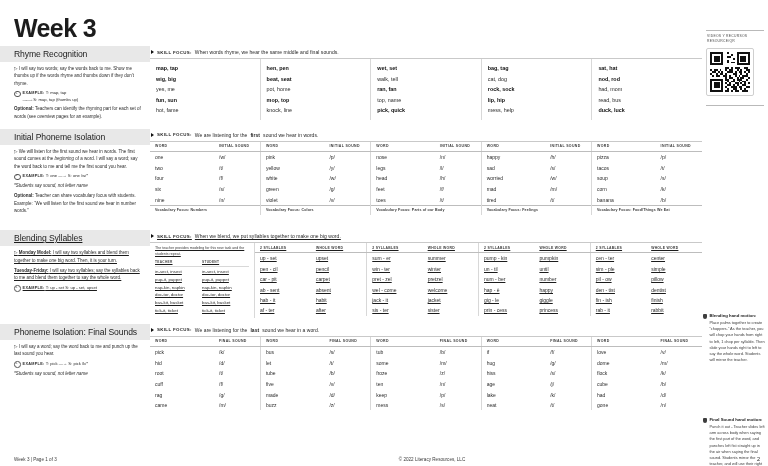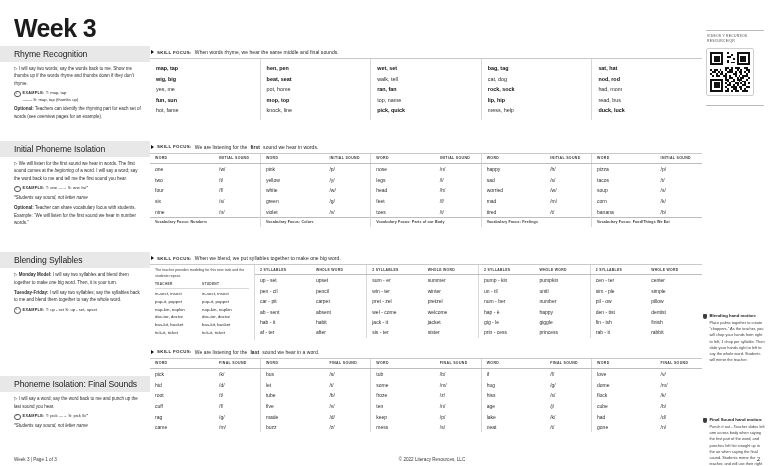--- a/index.html
+++ b/index.html
@@ -321,21 +321,21 @@
               <div class="w on">sat, hat</div>
               <div class="w on">nod, rod</div>
               <div class="w">had, mom</div>
               <div class="w">read, bus</div>
               <div class="w on">duck, luck</div>
             </div>
           </div>
       </div>
     </div>
 
-    <div class="section" style="margin-top:17px;justify-content:flex-end;">
+    <div class="section" style="margin-top:5px;justify-content:flex-end;">
       <div class="lcol">
         <div class="sec-head">Initial Phoneme Isolation</div>
         <div class="ltext">
           <p><span class="tri">▷</span>
             <span>We will listen for the first sound we hear in words. The first sound comes at the </span><span class="ital">beginning</span><span> of a word. I will say a word; say the word back to me and tell me the first sound you hear.</span></p>
           <div class="ex">
             <div class="ex-ico"></div>
             <div class="ex-txt">
               <span class="cap">EXAMPLE:</span>
               <span>T: one —→ S: one /w/*</span>
@@ -447,21 +447,21 @@
                 <td colspan="2" class="bd">Vocabulary Focus: Colors</td>
                 <td colspan="2" class="bd">Vocabulary Focus: Parts of our Body</td>
                 <td colspan="2" class="bd">Vocabulary Focus: Feelings</td>
                 <td colspan="2" class="bd">Vocabulary Focus: Food/Things We Eat</td>
               </tr>
             </tbody>
           </table>
       </div>
     </div>
 
-    <div class="section" style="margin-top:22px;">
+    <div class="section" style="margin-top:12px;text-decoration:underline;">
       <div class="lcol">
         <div class="sec-head">Blending Syllables</div>
         <div class="ltext">
           <p><span class="tri">▷</span> <span class="bld">Monday Model:</span>
             <span>I will say two syllables and blend them together to make one big word. Then, it is your turn.</span></p>
           <p><span class="bld">Tuesday-Friday:</span>
             <span>I will say two syllables; say the syllables back to me and blend them together to say the whole word.</span></p>
           <div class="ex">
             <div class="ex-ico"></div>
             <div class="ex-txt">
@@ -593,21 +593,21 @@
       </div>
       <div class="note" style="top:268px;">
         <div class="note-t">
           <div class="note-ico"></div>
           <div class="note-title">Blending hand motion:</div>
         </div>
         <div class="note-body">Place palms together to create “choppers.” As the teacher, you will chop your hands from right to left, 1 chop per syllable. Then slide your hands right to left to say the whole word. Students will mirror the teacher.</div>
       </div>
     </div>
 
-    <div class="section" style="margin-top:5px;align-items:flex-end;">
+    <div class="section" style="margin-top:5px;">
       <div class="lcol">
         <div class="sec-head">Phoneme Isolation: Final Sounds</div>
         <div class="ltext">
           <p><span class="tri">▷</span> <span>I will say a word; say the word back to me and punch up the last sound you hear.</span></p>
           <div class="ex">
             <div class="ex-ico"></div>
             <div class="ex-txt">
               <span class="cap">EXAMPLE:</span>
               <span>T: pick —→ S: pick /k/*</span>
             </div>

